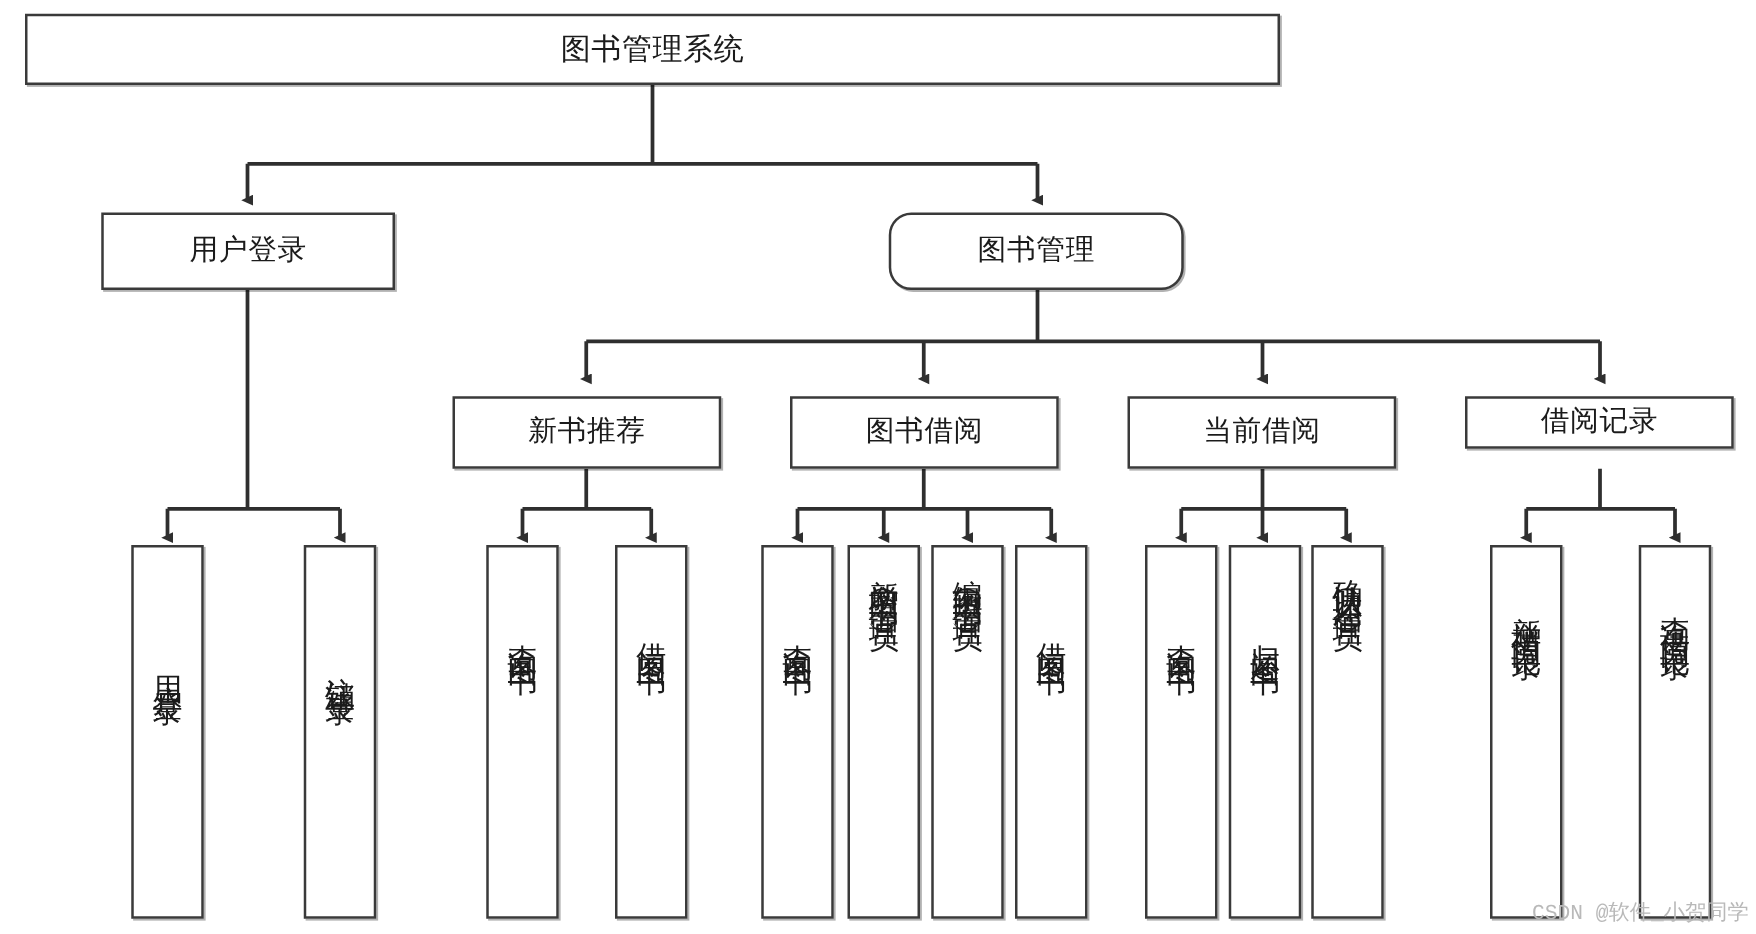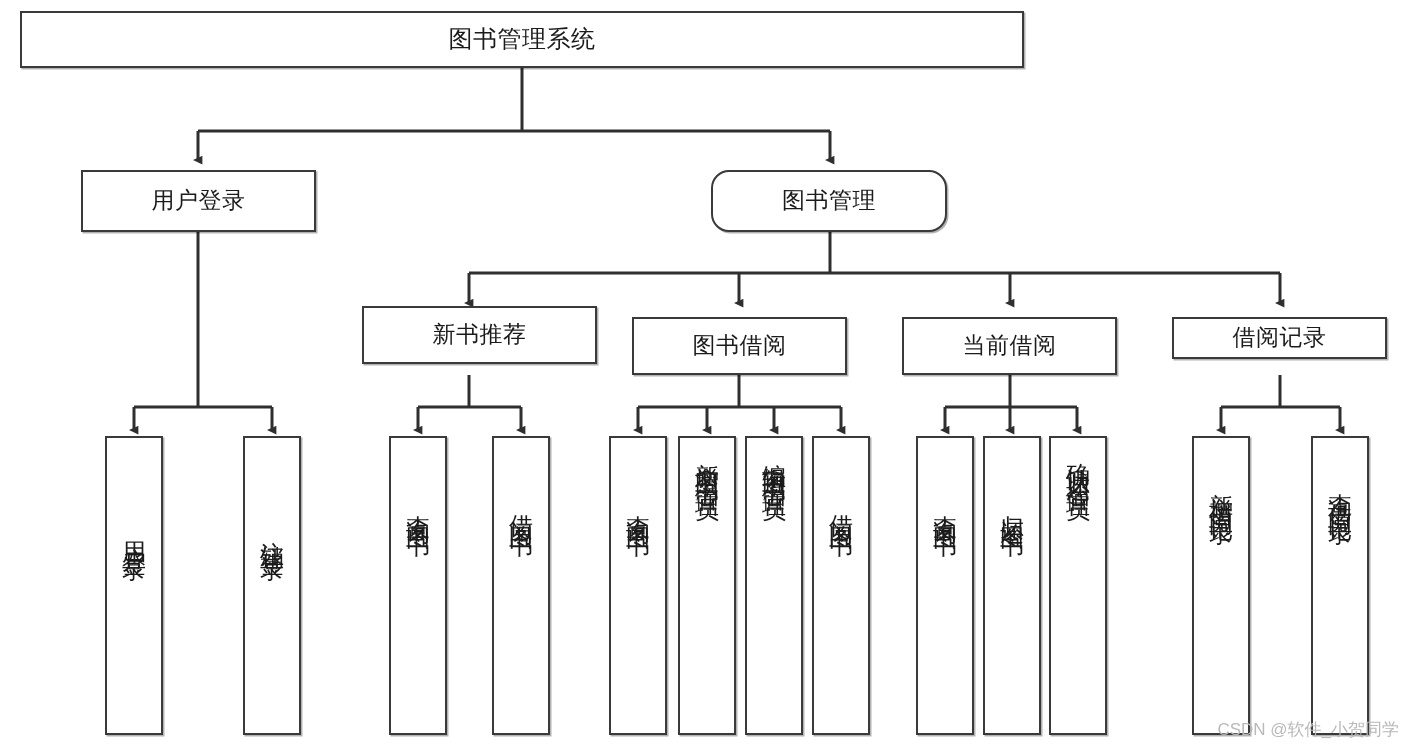--- a/index.html
+++ b/index.html
@@ -79,21 +79,21 @@
     margin-top: 30px;
   }
   .watermark {
     position: absolute;
     right: 6px;
     bottom: 6px;
     font-size: 17px;
     color: #b9b9b9;
     white-space: nowrap;
     z-index: 3;
-    font-family: Liberation Sans, sans-serif;
+    font-family: Liberation Mono, monospace;
   }
 </style>
 </head>
 <body>
 
 <div id="canvas">
 
   <svg class="edges" viewBox="0 0 1405 747">
     <defs>
       <marker id="arrow" markerWidth="10" markerHeight="10" refX="4.2" refY="5" orient="auto" markerUnits="userSpaceOnUse">
@@ -148,21 +148,21 @@
     <span class="lbl">图书管理系统</span>
   </div>
 
   <div class="node h" style="left:81px; top:170px; width:235px; height:62px;">
     <span class="lbl">用户登录</span>
   </div>
   <div class="node h" style="left:711px; top:170px; width:236px; height:62px;border-radius:18px;">
     <span class="lbl">图书管理</span>
   </div>
 
-  <div class="node h" style="left:362px; top:306px; width:235px; height:58px;">
+  <div class="node h" style="left:362px; top:317px; width:215px; height:58px;">
     <span class="lbl">新书推荐</span>
   </div>
   <div class="node h" style="left:902px; top:317px; width:215px; height:58px;">
     <span class="lbl">当前借阅</span>
   </div>
   <div class="node h" style="left:632px; top:317px; width:215px; height:58px;">
     <span class="lbl">图书借阅</span>
   </div>
   <div class="node h" style="left:1172px; top:317px; width:215px; height:42px;">
     <span class="lbl">借阅记录</span>

